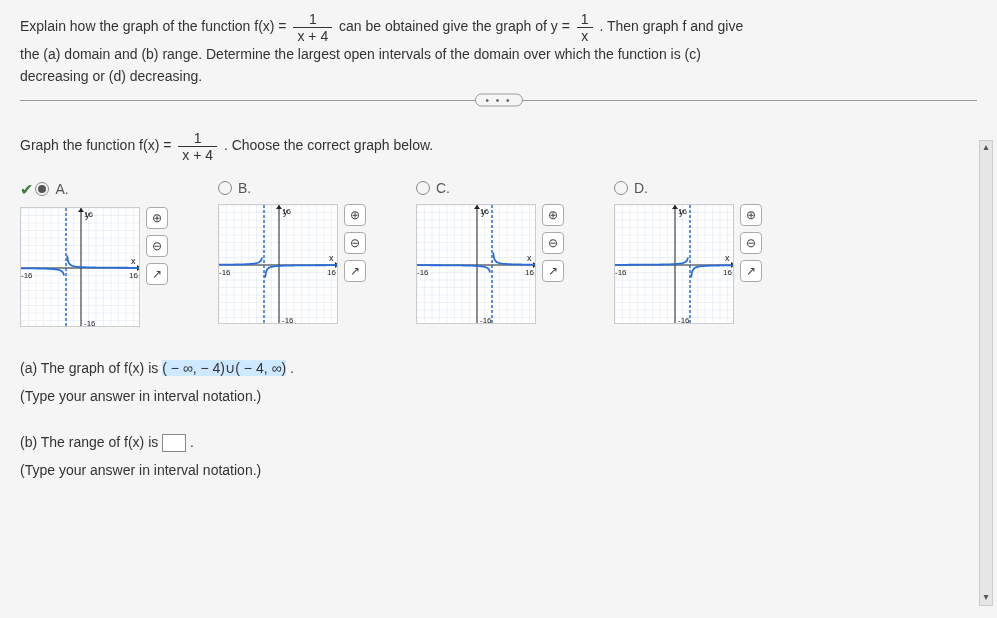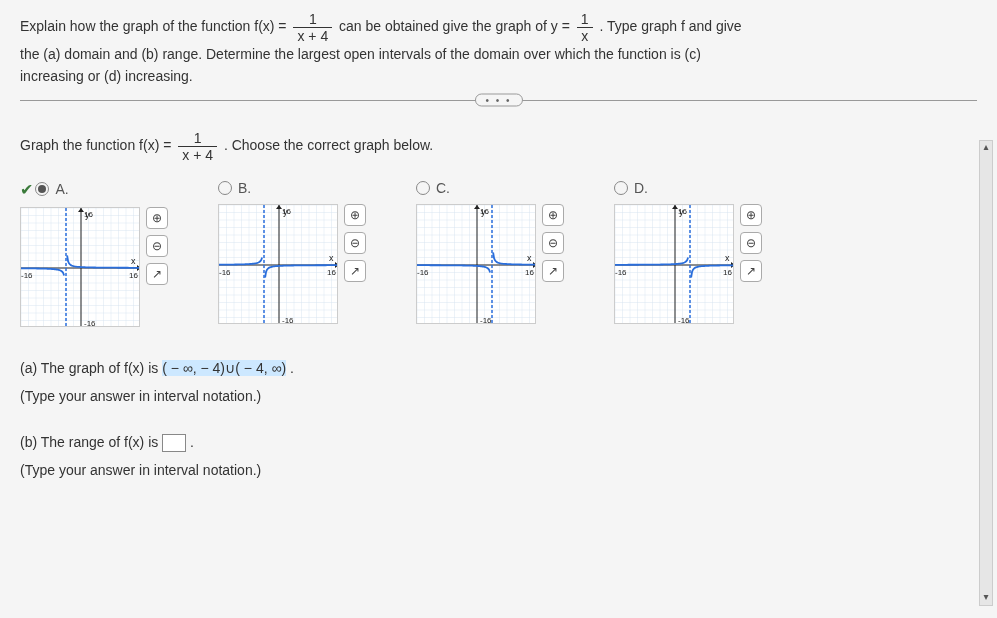--- a/index.html
+++ b/index.html
@@ -74,23 +74,23 @@
   <span>Explain how the graph of the function f(x) =</span>
   <span class="frac">
     <span class="num">1</span>
     <span class="den">x + 4</span>
   </span>
   <span>can be obtained give the graph of y =</span>
   <span class="frac">
     <span class="num">1</span>
     <span class="den">x</span>
   </span>
-  <span>. Type graph f and give</span><br>
+  <span>. Then graph f and give</span><br>
   <span>the (a) domain and (b) range. Determine the largest open intervals of the domain over which the function is (c)</span><br>
-  <span>increasing or (d) increasing.</span>
+  <span>decreasing or (d) decreasing.</span>
 </div>
 
 <div style="position:relative;">
   <hr class="divider">
   <span class="ellipsis-cap">• • •</span>
 </div>
 
 <div class="sub-question">
   <span>Graph the function f(x) =</span>
   <span class="frac">

